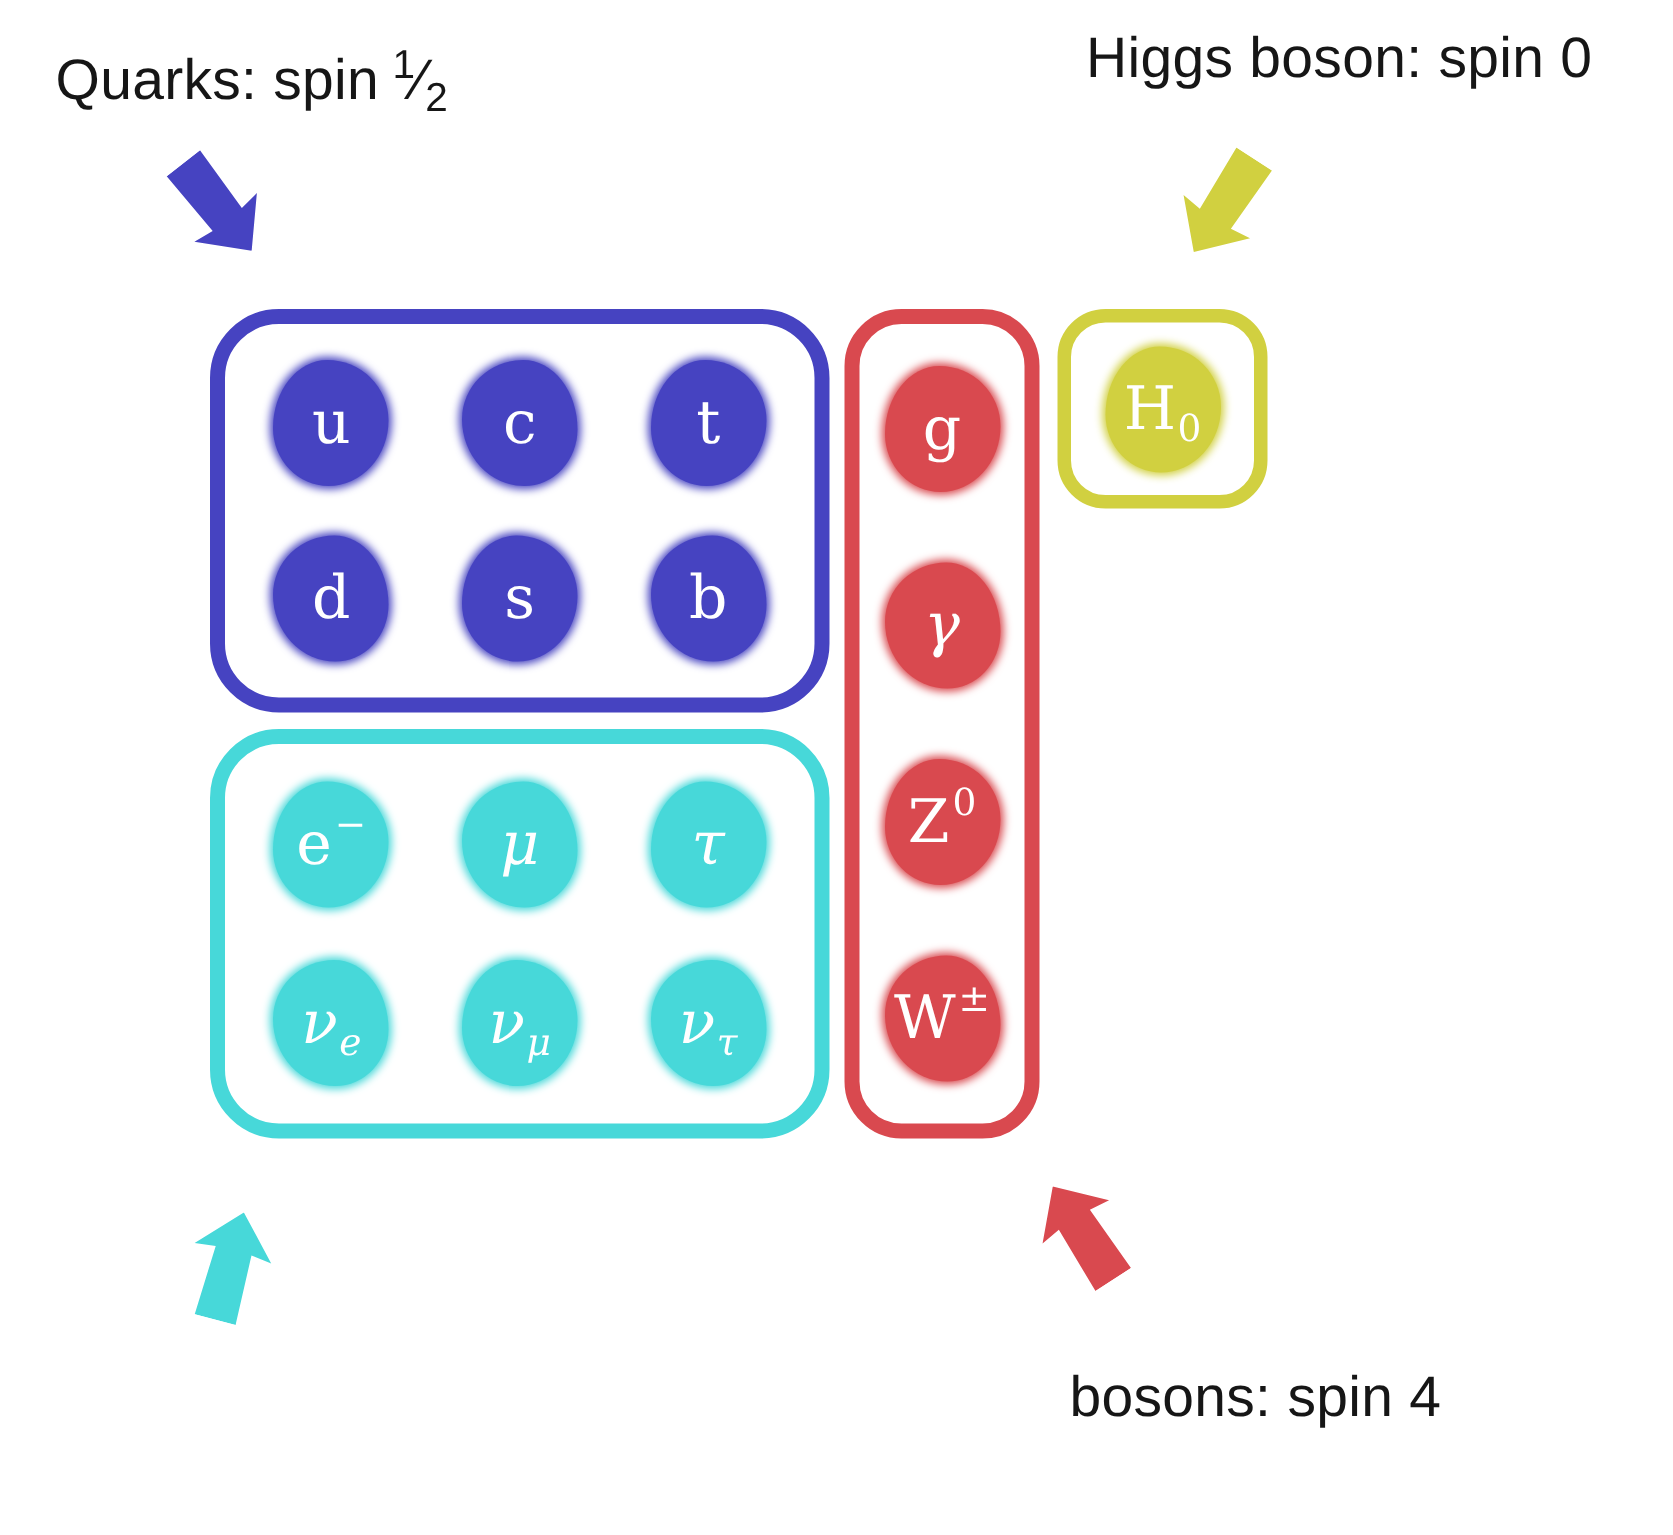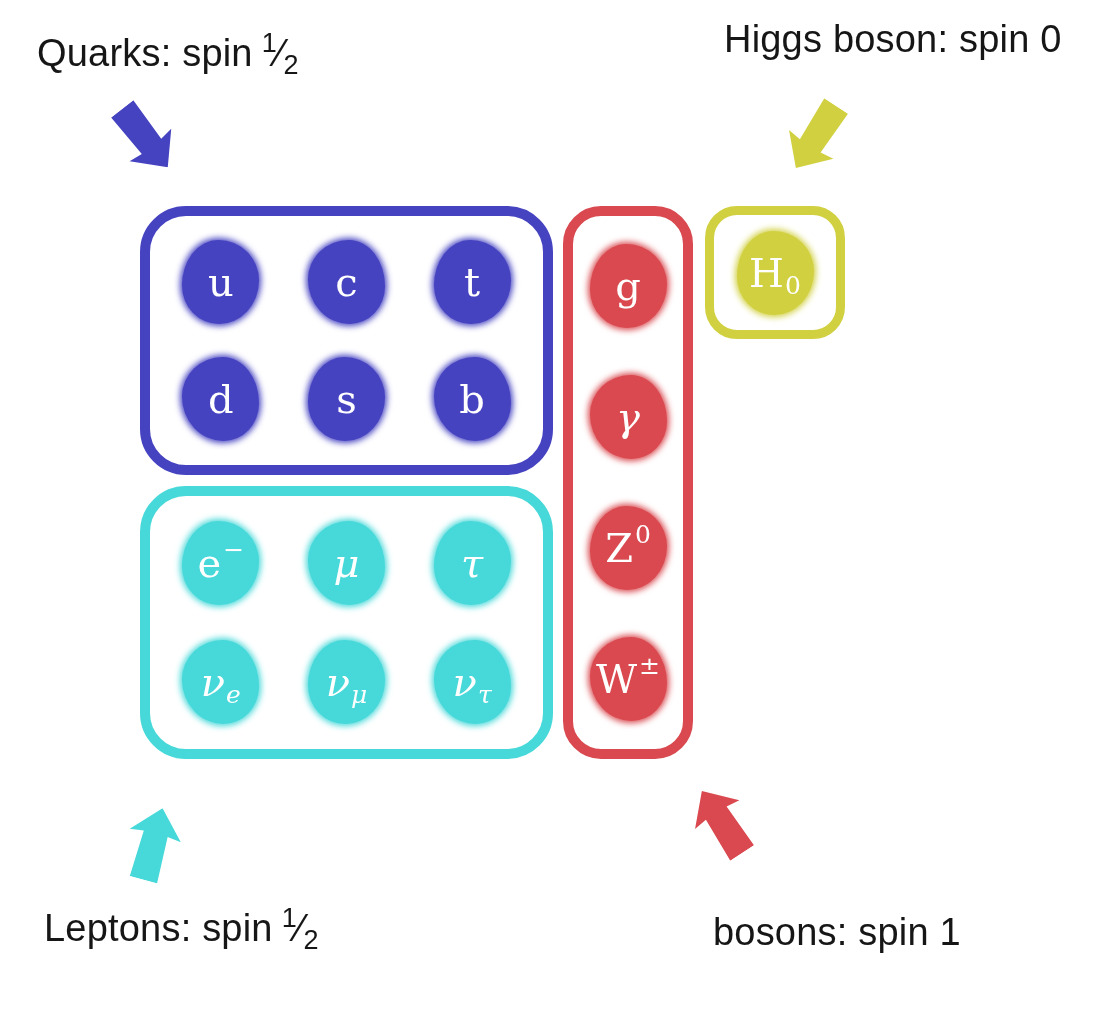--- a/index.html
+++ b/index.html
@@ -77,26 +77,23 @@
 <body>
 
 <div class="canvas">
 
   <div class="title" id="title-quarks">
     <span>Quarks: spin</span><span class="frac"><span class="num">1</span><span class="slash">⁄</span><span class="den">2</span></span>
   </div>
 
   <div class="title" id="title-higgs">Higgs boson: spin 0</div>
 
-  <div class="title" id="title-leptons">
-    <span>Leptons: spin</span><span class="frac"><span class="num">1</span><span class="slash">⁄</span><span class="den">2</span></span>
-  </div>
 
   <div class="title" id="title-bosons">
-    <div>bosons: spin 1</div>
+    <div>bosons: spin 4</div>
   </div>
 
   <svg class="arrow" id="arrow-quarks" width="54" height="74" viewBox="0 0 60 84" style="fill: rgb(70, 67, 193);">
       <path d="M30 0 L60 32 L44 30 L46 84 L14 84 L16 30 L0 32 Z"></path>
     </svg>
   <svg class="arrow" id="arrow-higgs" width="54" height="74" viewBox="0 0 60 84" style="fill: rgb(209, 208, 64);">
       <path d="M30 0 L60 32 L44 30 L46 84 L14 84 L16 30 L0 32 Z"></path>
     </svg>
   <svg class="arrow" id="arrow-leptons" width="54" height="74" viewBox="0 0 60 84" style="fill: rgb(71, 216, 217);">
       <path d="M30 0 L60 32 L44 30 L46 84 L14 84 L16 30 L0 32 Z"></path>

